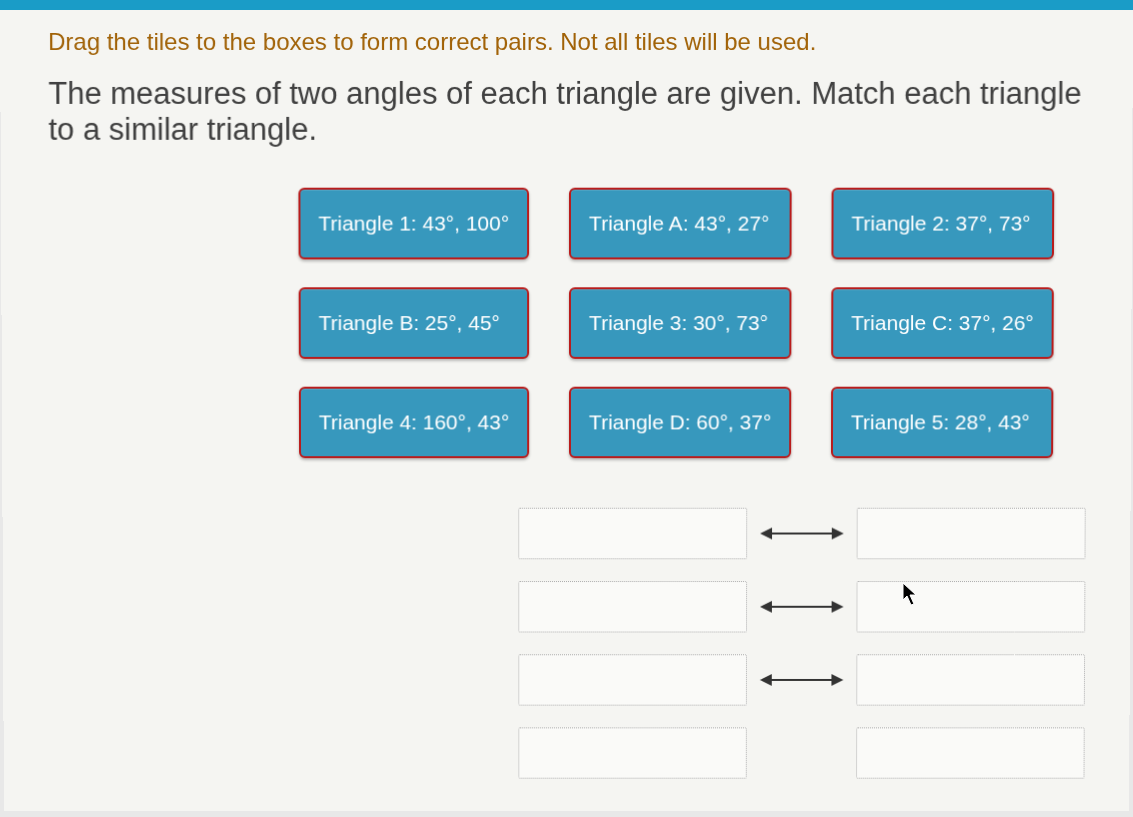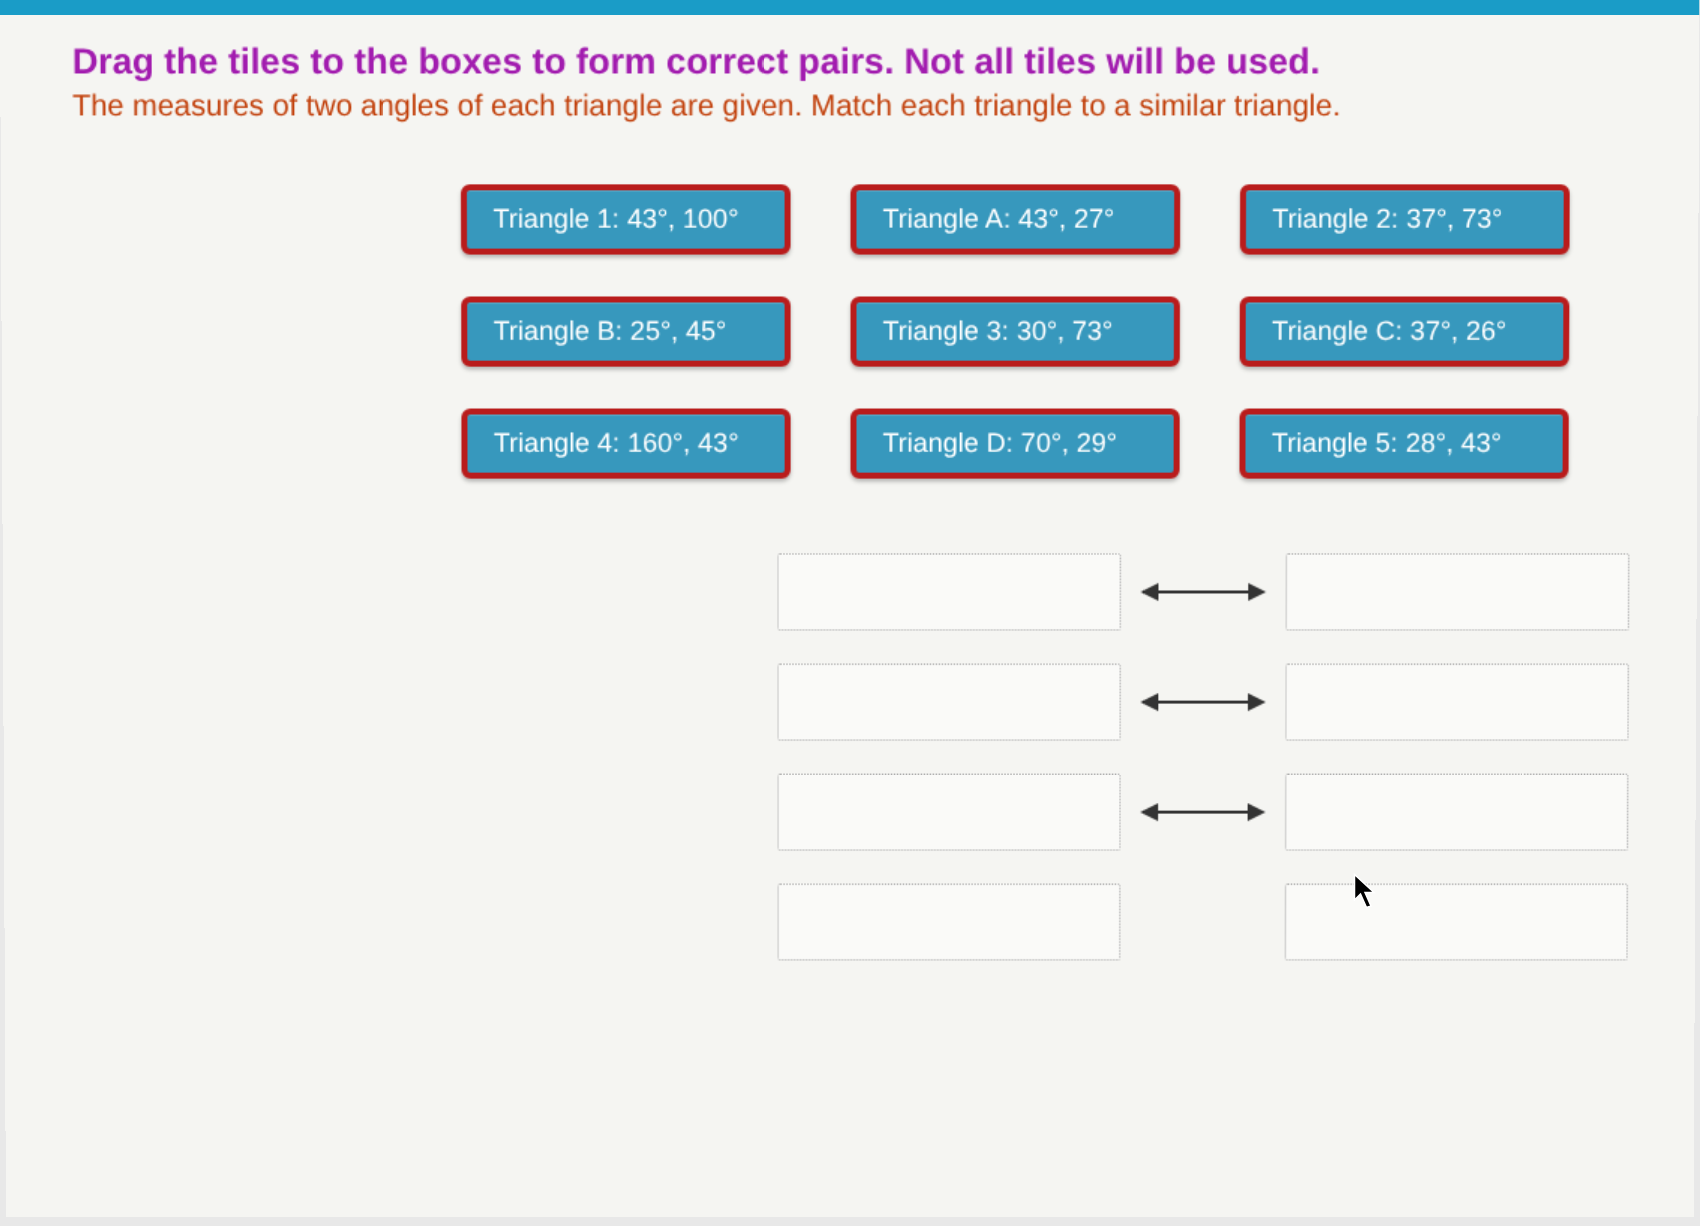--- a/index.html
+++ b/index.html
@@ -17,45 +17,45 @@
   }
   .content {
     background: #f5f5f2;
     padding: 18px 28px 0 48px;
     min-height: 807px;
     transform: perspective(2000px) rotateX(-1deg);
     transform-origin: top center;
   }
   .instruction {
     font-size: 24px;
-    color: #a21caf;
-    margin-bottom: 4px;
-    font-weight: 700;
+    color: #a16207;
+    margin-bottom: 20px;
+    font-weight: 400;
   }
   .sub-instruction {
-    font-size: 20px;
-    color: #c2410c;
+    font-size: 31px;
+    color: #404040;
     margin-bottom: 40px;
     font-weight: 400;
   }
   .tiles-area {
     display: grid;
     grid-template-columns: repeat(3, auto);
     gap: 28px 40px;
     justify-content: center;
     margin-left: 200px;
     margin-bottom: 50px;
   }
   .tile {
     background: #3798bd;
     color: #fff;
-    font-size: 18px;
-    padding: 9px 18px;
+    font-size: 21px;
+    padding: 22px 18px;
     border-radius: 6px;
-    border: 4px solid #b91c1c;
+    border: 2px solid #b91c1c;
     box-shadow: inset 0 1px 0 rgba(255,255,255,0.15), 0 2px 3px rgba(0,0,0,0.25);
     cursor: move;
     white-space: nowrap;
     text-align: left;
     min-width: 220px;
   }
   .drop-area {
     margin-left: 470px;
   }
   .drop-row {
@@ -118,21 +118,21 @@
   <p class="sub-instruction">The measures of two angles of each triangle are given. Match each triangle to a similar triangle.</p>
 
   <div class="tiles-area">
     <div class="tile">Triangle 1: 43°, 100°</div>
     <div class="tile">Triangle A: 43°, 27°</div>
     <div class="tile">Triangle 2: 37°, 73°</div>
     <div class="tile">Triangle B: 25°, 45°</div>
     <div class="tile">Triangle 3: 30°, 73°</div>
     <div class="tile">Triangle C: 37°, 26°</div>
     <div class="tile">Triangle 4: 160°, 43°</div>
-    <div class="tile">Triangle D: 70°, 29°</div>
+    <div class="tile">Triangle D: 60°, 37°</div>
     <div class="tile">Triangle 5: 28°, 43°</div>
   </div>
 
   <div class="drop-area">
     <div class="drop-row">
       <div class="drop-box"></div>
       <div class="arrow">
           <div class="arrow-line"></div>
         </div>
       <div class="drop-box"></div>

